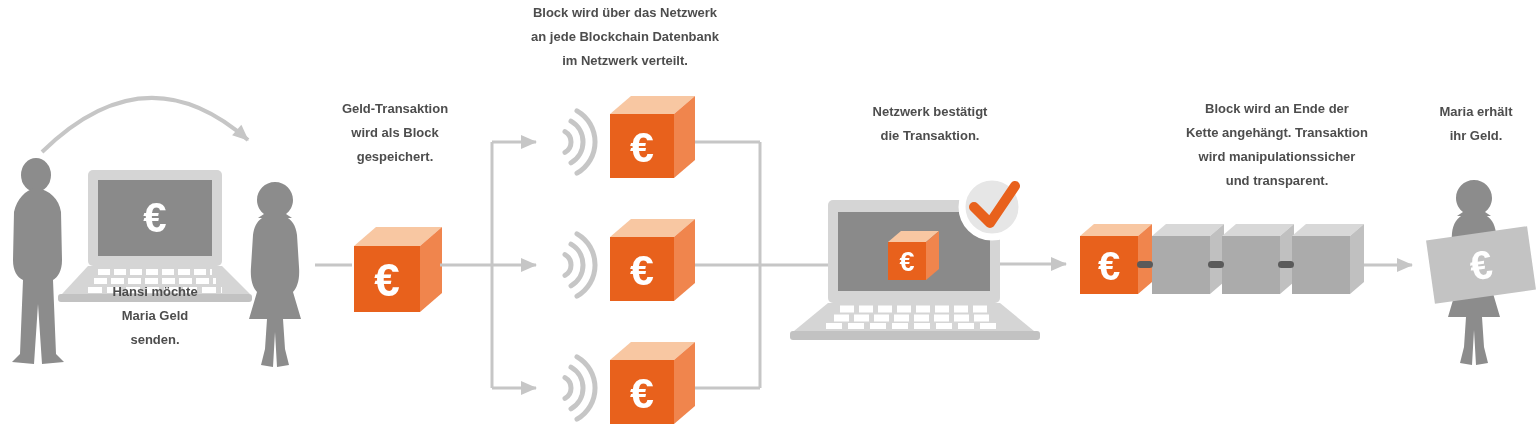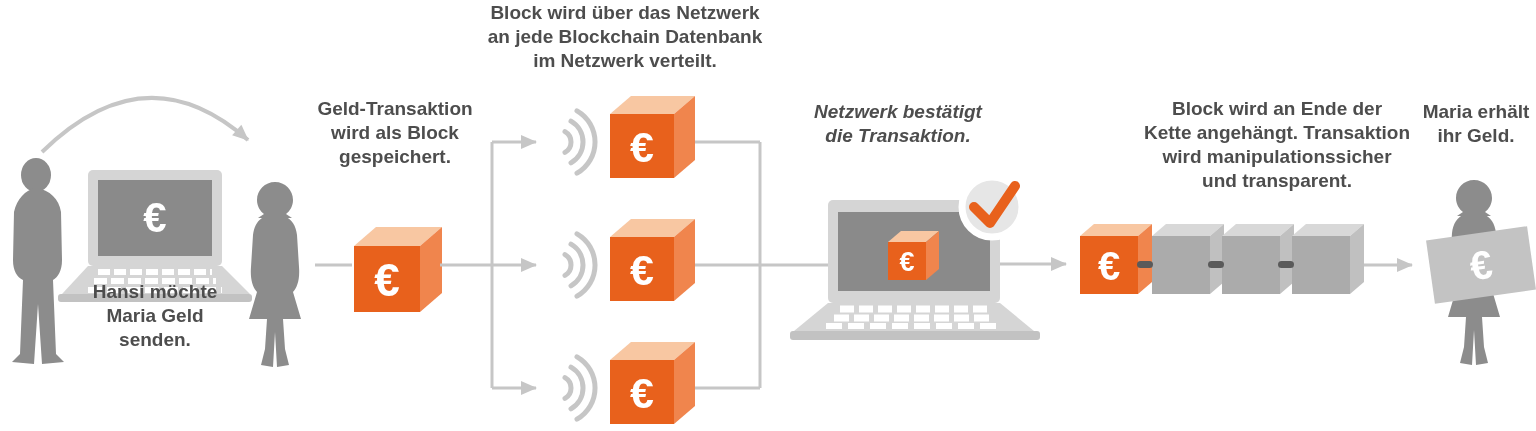--- a/index.html
+++ b/index.html
@@ -3,21 +3,21 @@
 <meta charset="utf-8">
 <style>
   html,body{margin:0;padding:0;background:#fff;}
   .canvas{
     position:relative;width:1536px;height:431px;background:#fff;
     overflow:hidden;font-family:"Liberation Sans",sans-serif;
   }
   svg.layer{position:absolute;left:0;top:0;}
   .caption{
     position:absolute;white-space:pre-line;text-align:center;
-    font-weight:600;font-size:19px;line-height:24px;
+    font-weight:600;font-size:13px;line-height:24px;
     color:var(--c-text,#4D4D4D);
   }
   
   .f-sil{fill:var(--c-silhouette)}
   .f-orange{fill:var(--c-orange)}
   .f-orange-side{fill:var(--c-orange-side)}
   .f-orange-top{fill:var(--c-orange-top)}
   .f-cube-front{fill:var(--c-cube-front)}
   .f-cube-side{fill:var(--c-cube-side)}
   .f-cube-top{fill:var(--c-cube-top)}
@@ -193,21 +193,21 @@
 
   <div class="caption" style="left:75px;  top:280px; width:160px;">Hansi möchte
 Maria Geld
 senden.</div>
   <div class="caption" style="left:295px; top:97px;  width:200px;">Geld-Transaktion
 wird als Block
 gespeichert.</div>
   <div class="caption" style="left:465px; top:1px;   width:320px;">Block wird über das Netzwerk
 an jede Blockchain Datenbank
 im Netzwerk verteilt.</div>
-  <div class="caption" style="left:798px; top:100px; width:200px;font-style:italic;">Netzwerk bestätigt
+  <div class="caption" style="left:830px; top:100px; width:200px;">Netzwerk bestätigt
 die Transaktion.</div>
   <div class="caption" style="left:1127px;top:97px;  width:300px;">Block wird an Ende der
 Kette angehängt. Transaktion
 wird manipulationssicher
 und transparent.</div>
   <div class="caption" style="left:1396px;top:100px; width:160px;">Maria erhält
 ihr Geld.</div>
 
 </div>
 

